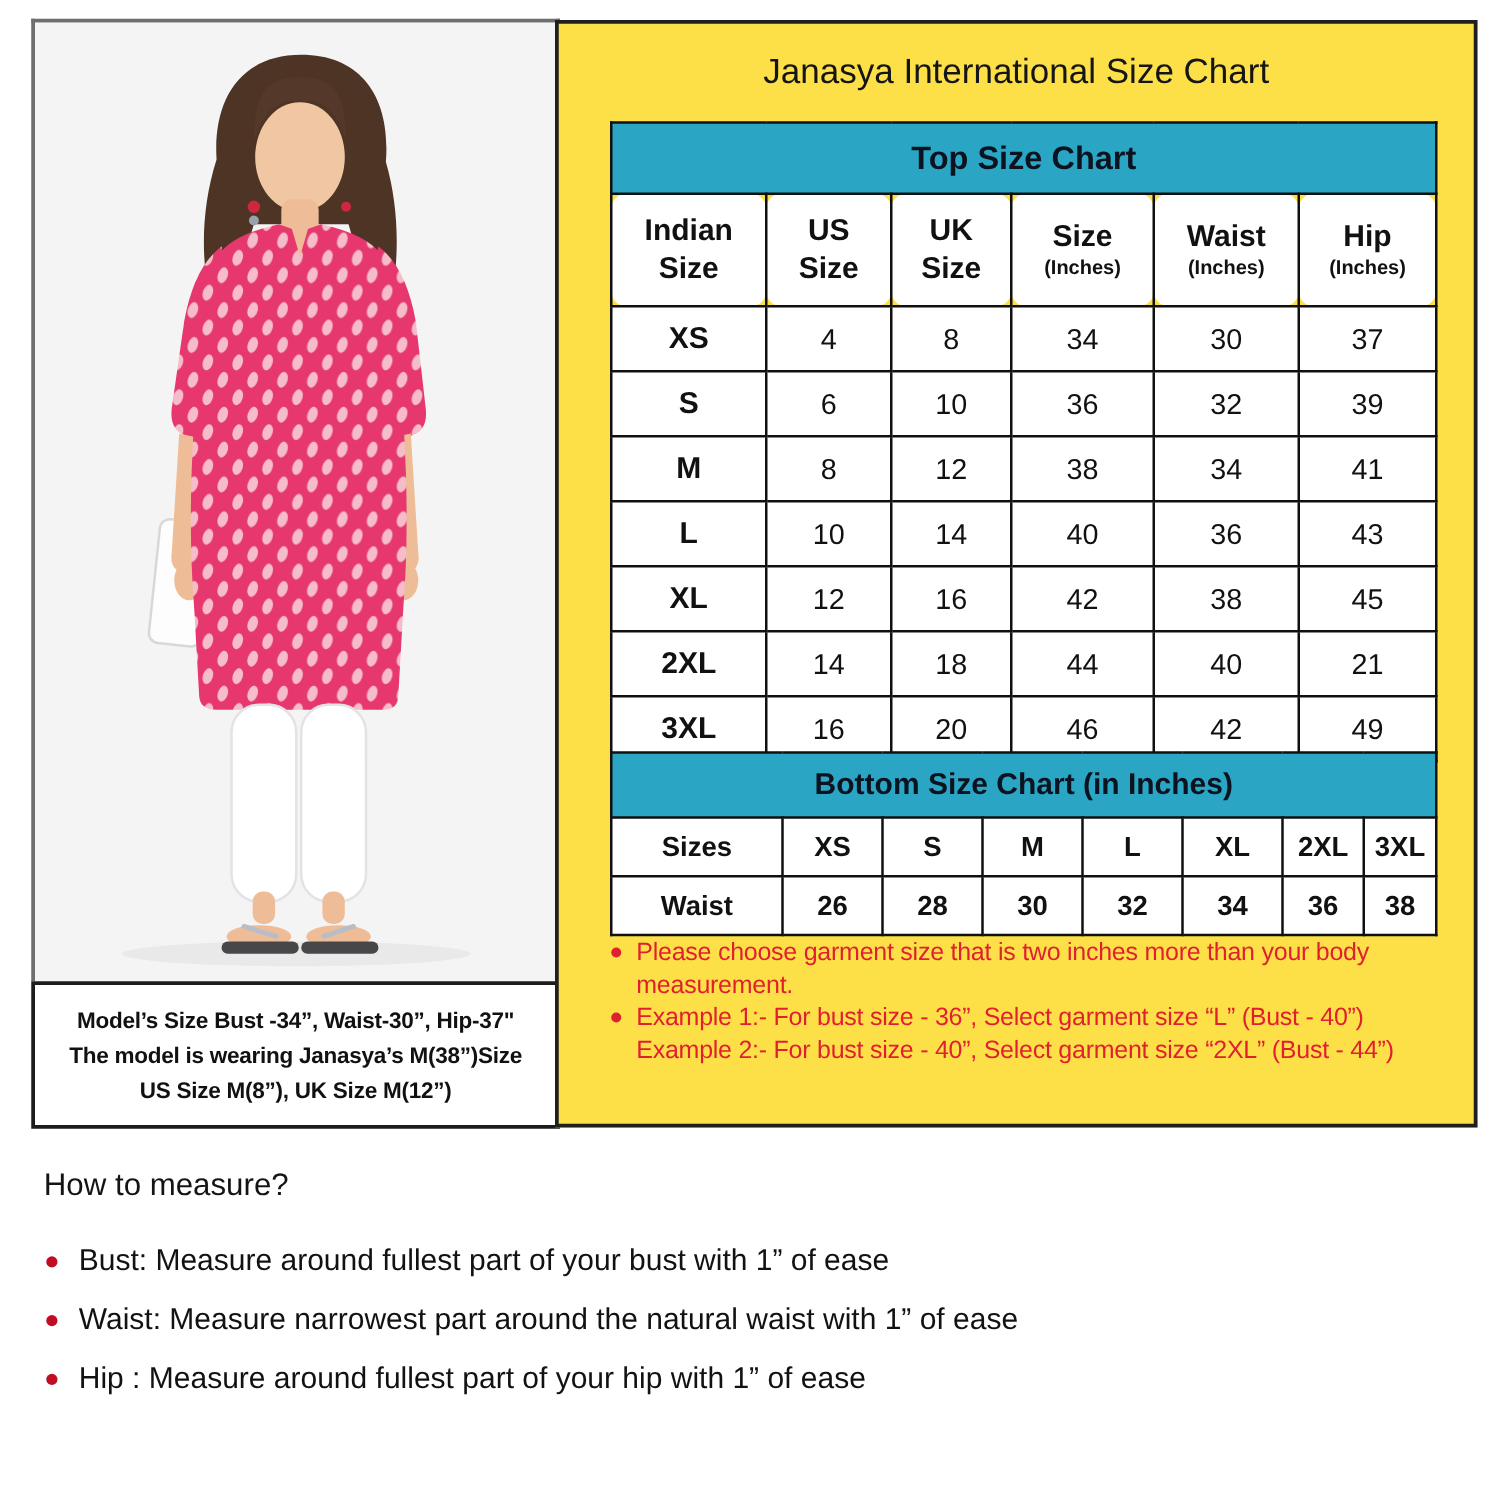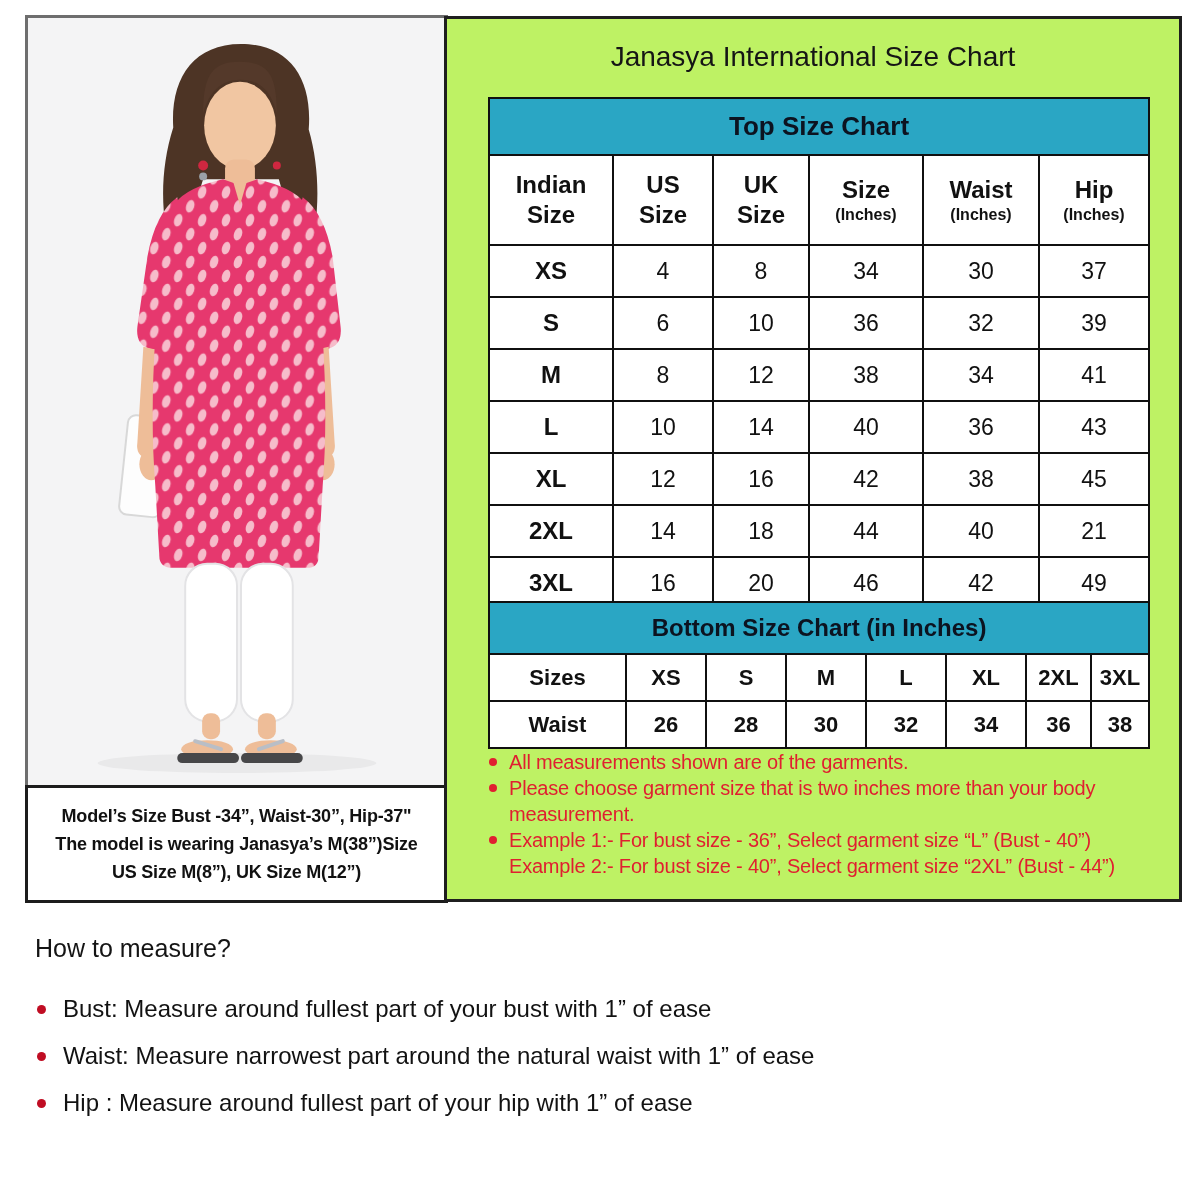--- a/index.html
+++ b/index.html
@@ -8,28 +8,28 @@
     font-family:"Liberation Sans", sans-serif;color:#111;overflow:hidden;
   }
   
   #left-panel{position:absolute;left:25px;top:15px;width:423px;height:888px;display:flex;flex-direction:column;}
   .photo-box{flex:1;border:3px solid #6e6e6e;border-bottom:none;background:#f4f4f5;overflow:hidden;box-sizing:border-box;}
   .photo-box svg{display:block;width:100%;height:100%;}
   .caption-box{height:118px;border:3px solid #1c1c1c;box-sizing:border-box;background:#fff;
     display:flex;flex-direction:column;justify-content:center;align-items:center;}
   .caption-box div{font-weight:700;font-size:18px;line-height:28px;white-space:nowrap;letter-spacing:-0.2px;}
   
-  #right-panel{position:absolute;left:444px;top:16px;width:738px;height:886px;border:3px solid #1f1f1f;box-sizing:border-box;background:#bef264;}
+  #right-panel{position:absolute;left:444px;top:16px;width:738px;height:886px;border:3px solid #1f1f1f;box-sizing:border-box;background:#fde047;}
   .chart-title{position:absolute;top:22px;left:0;width:100%;text-align:center;font-size:28px;font-weight:400;color:#151515;}
   table.size-table{position:absolute;left:41px;width:660px;border-collapse:collapse;table-layout:fixed;}
   table.size-table td,table.size-table th{border:2.5px solid var(--table-border,#101010);text-align:center;vertical-align:middle;padding:0;background:#fff;}
   tr.band td{background:var(--teal,#2aa6c4);color:var(--band-text,#0c1320);font-weight:700;}
   #top-table{top:78px;padding-left:24px;}
   #top-table tr.band td{height:55px;font-size:26px;}
-  #top-table tr.cols th{height:88px;font-size:24px;font-weight:700;line-height:30px;}
+  #top-table tr.cols th{height:88px;font-size:24px;font-weight:700;line-height:30px;border-radius:12px;}
   #top-table tr.cols th .sub-small{display:block;font-size:16px;line-height:20px;font-weight:700;}
   #top-table tr.cols th .sub-big{display:block;font-size:24px;line-height:30px;font-weight:700;}
   #top-table tr.data td{height:50px;font-size:23px;font-weight:400;}
   #top-table tr.data td.szl{font-weight:700;font-size:24px;}
   #bottom-table{top:582px;}
   #bottom-table tr.band td{height:50px;font-size:24px;}
   #bottom-table tr.hdr td{height:45px;font-size:22px;font-weight:700;}
   #bottom-table tr.vals td{height:45px;font-size:22px;font-weight:700;}
   #bottom-table tr.vals td.szl{font-weight:700;}
   .notes{position:absolute;left:38px;top:730px;width:696px;color:var(--note-red,#e01f30);}
@@ -215,21 +215,20 @@
           <td>30</td>
           <td>32</td>
           <td>34</td>
           <td>36</td>
           <td>38</td>
     </tr>
   </tbody>
     </table>
 
   <div class="notes">
-    <div class="note"><span class="dot"></span><span>All measurements shown are of the garments.</span></div>
     <div class="note"><span class="dot"></span><span>Please choose garment size that is two inches more than your body</span><br><span>measurement.</span></div>
     <div class="note"><span class="dot"></span><span>Example 1:- For bust size - 36”, Select garment size “L” (Bust - 40”)</span><br><span>Example 2:- For bust size - 40”, Select garment size  “2XL” (Bust - 44”)</span></div>
   </div>
 </div>
 
 <div id="measure-section">
   <h2>How to measure?</h2>
   <div class="m-item"><span class="dot"></span><span>Bust: Measure around fullest part of your bust with 1” of ease</span></div>
   <div class="m-item"><span class="dot"></span><span>Waist: Measure narrowest part around the natural waist with 1” of ease</span></div>
   <div class="m-item"><span class="dot"></span><span>Hip : Measure around fullest part of your hip with 1” of ease</span></div>

